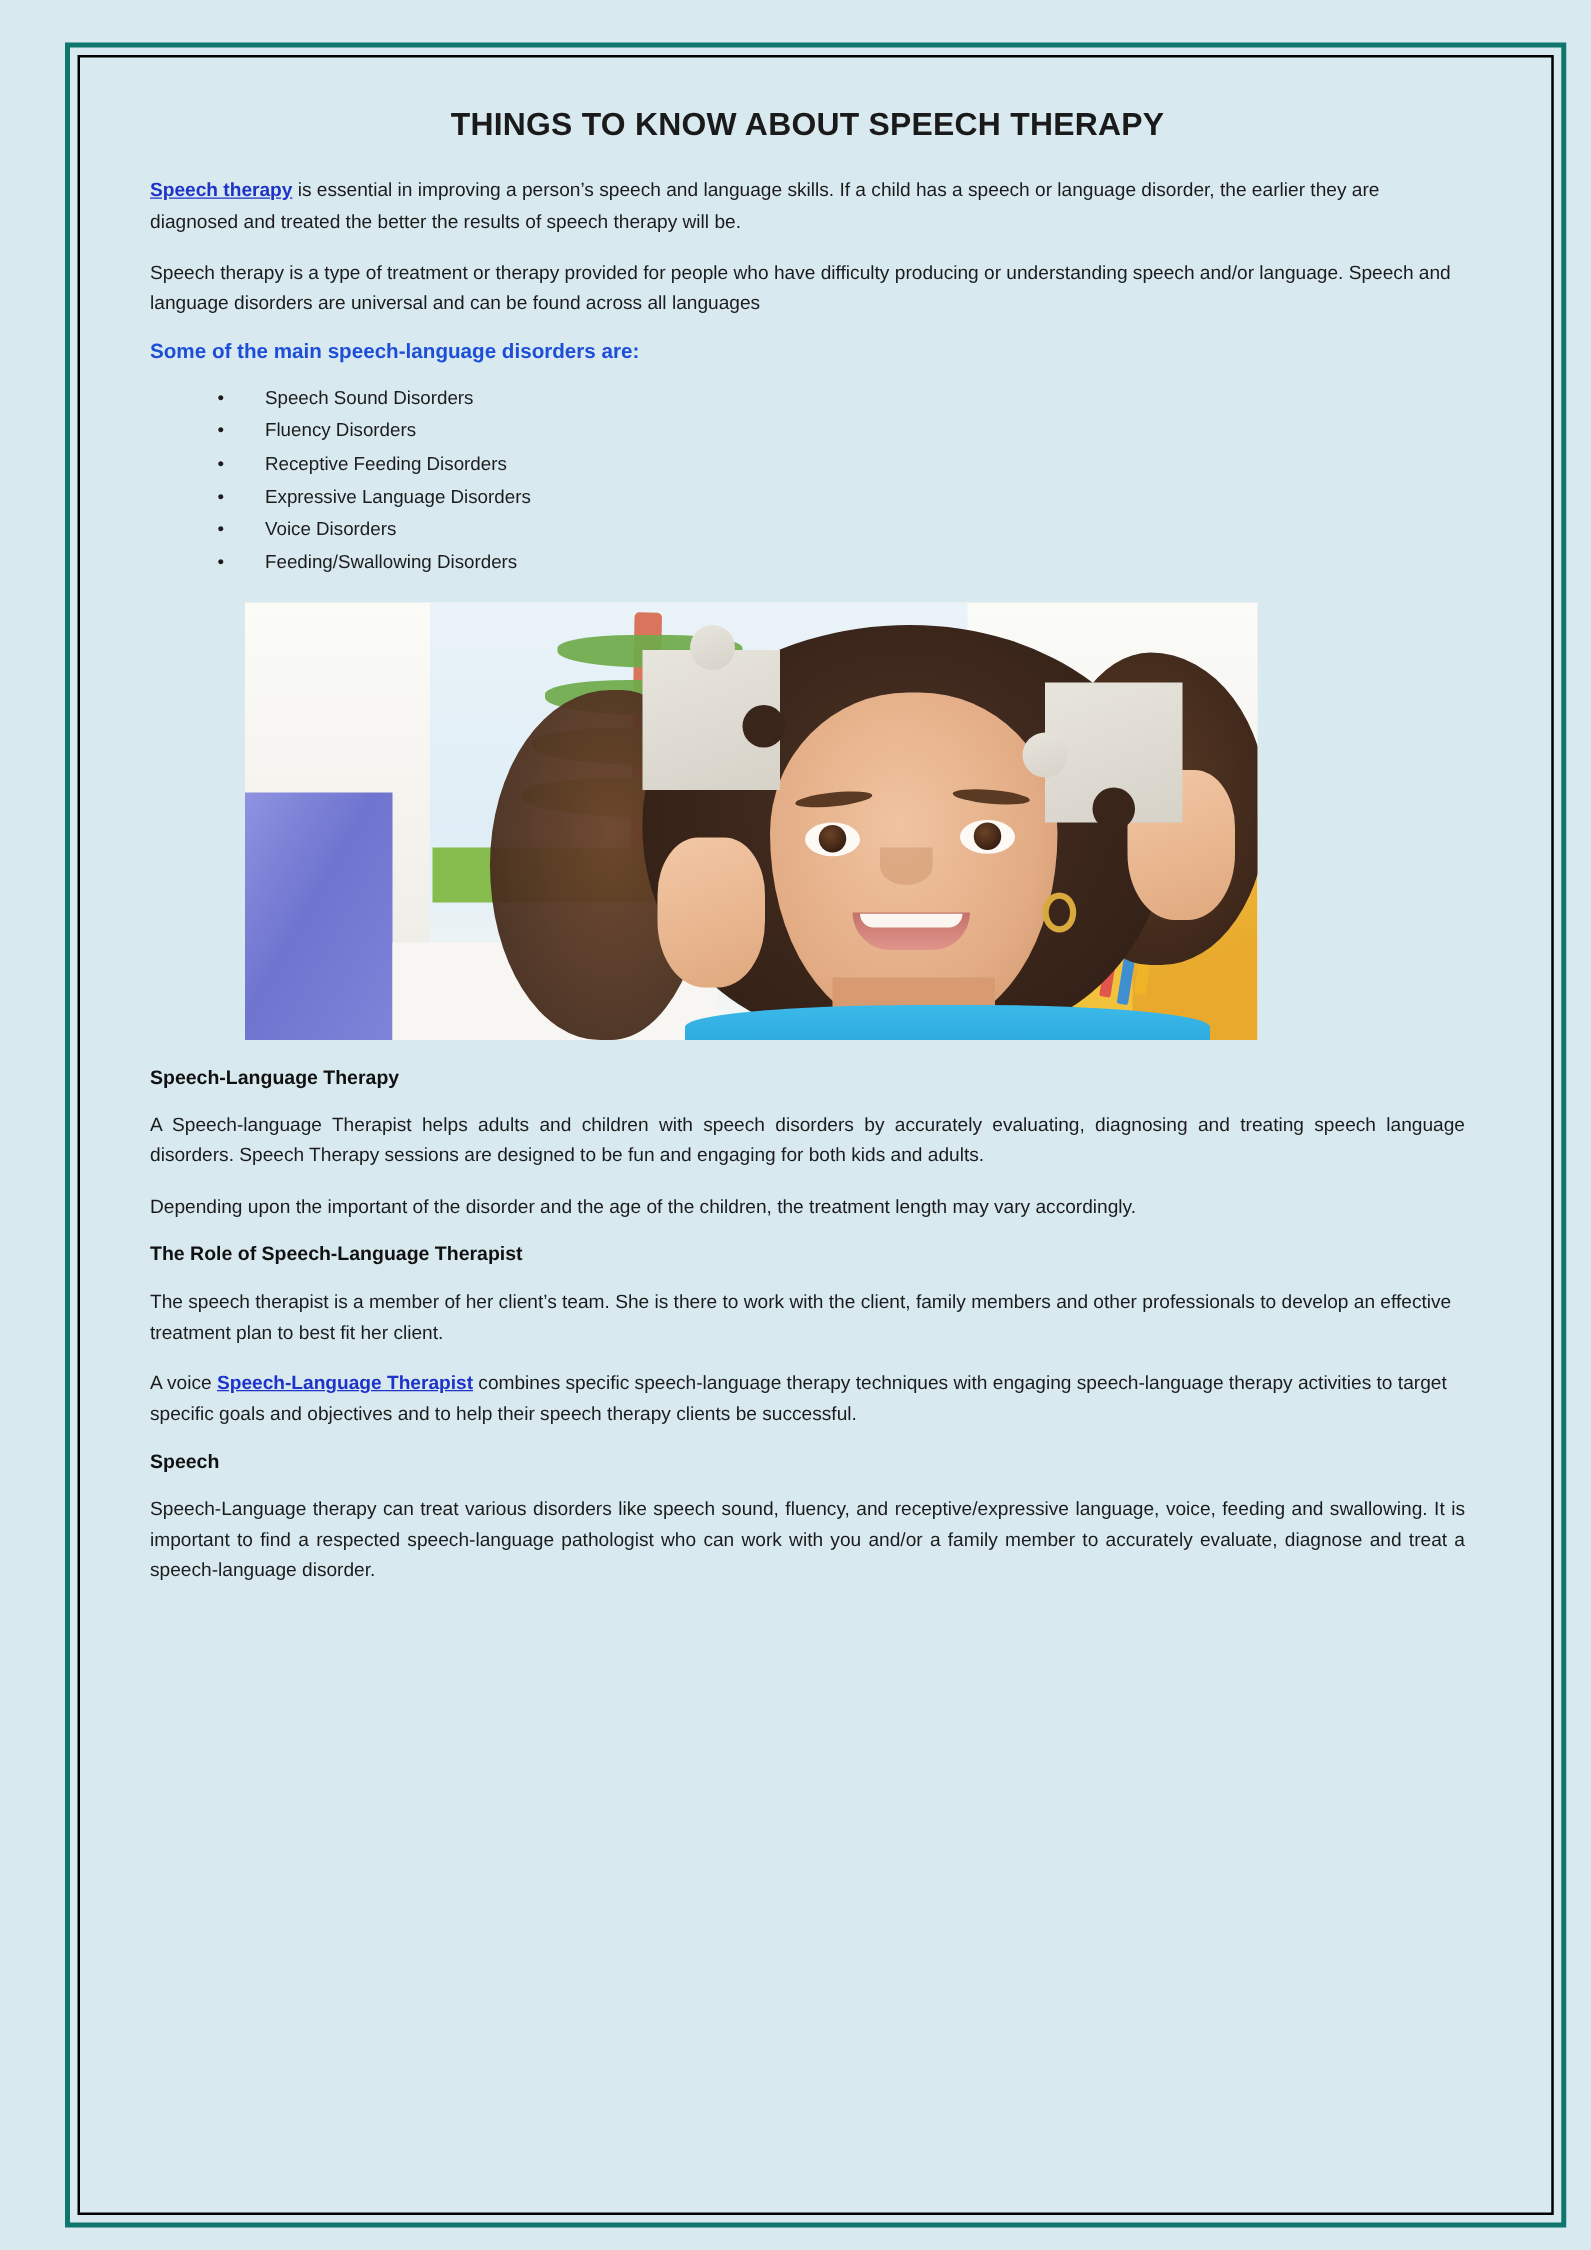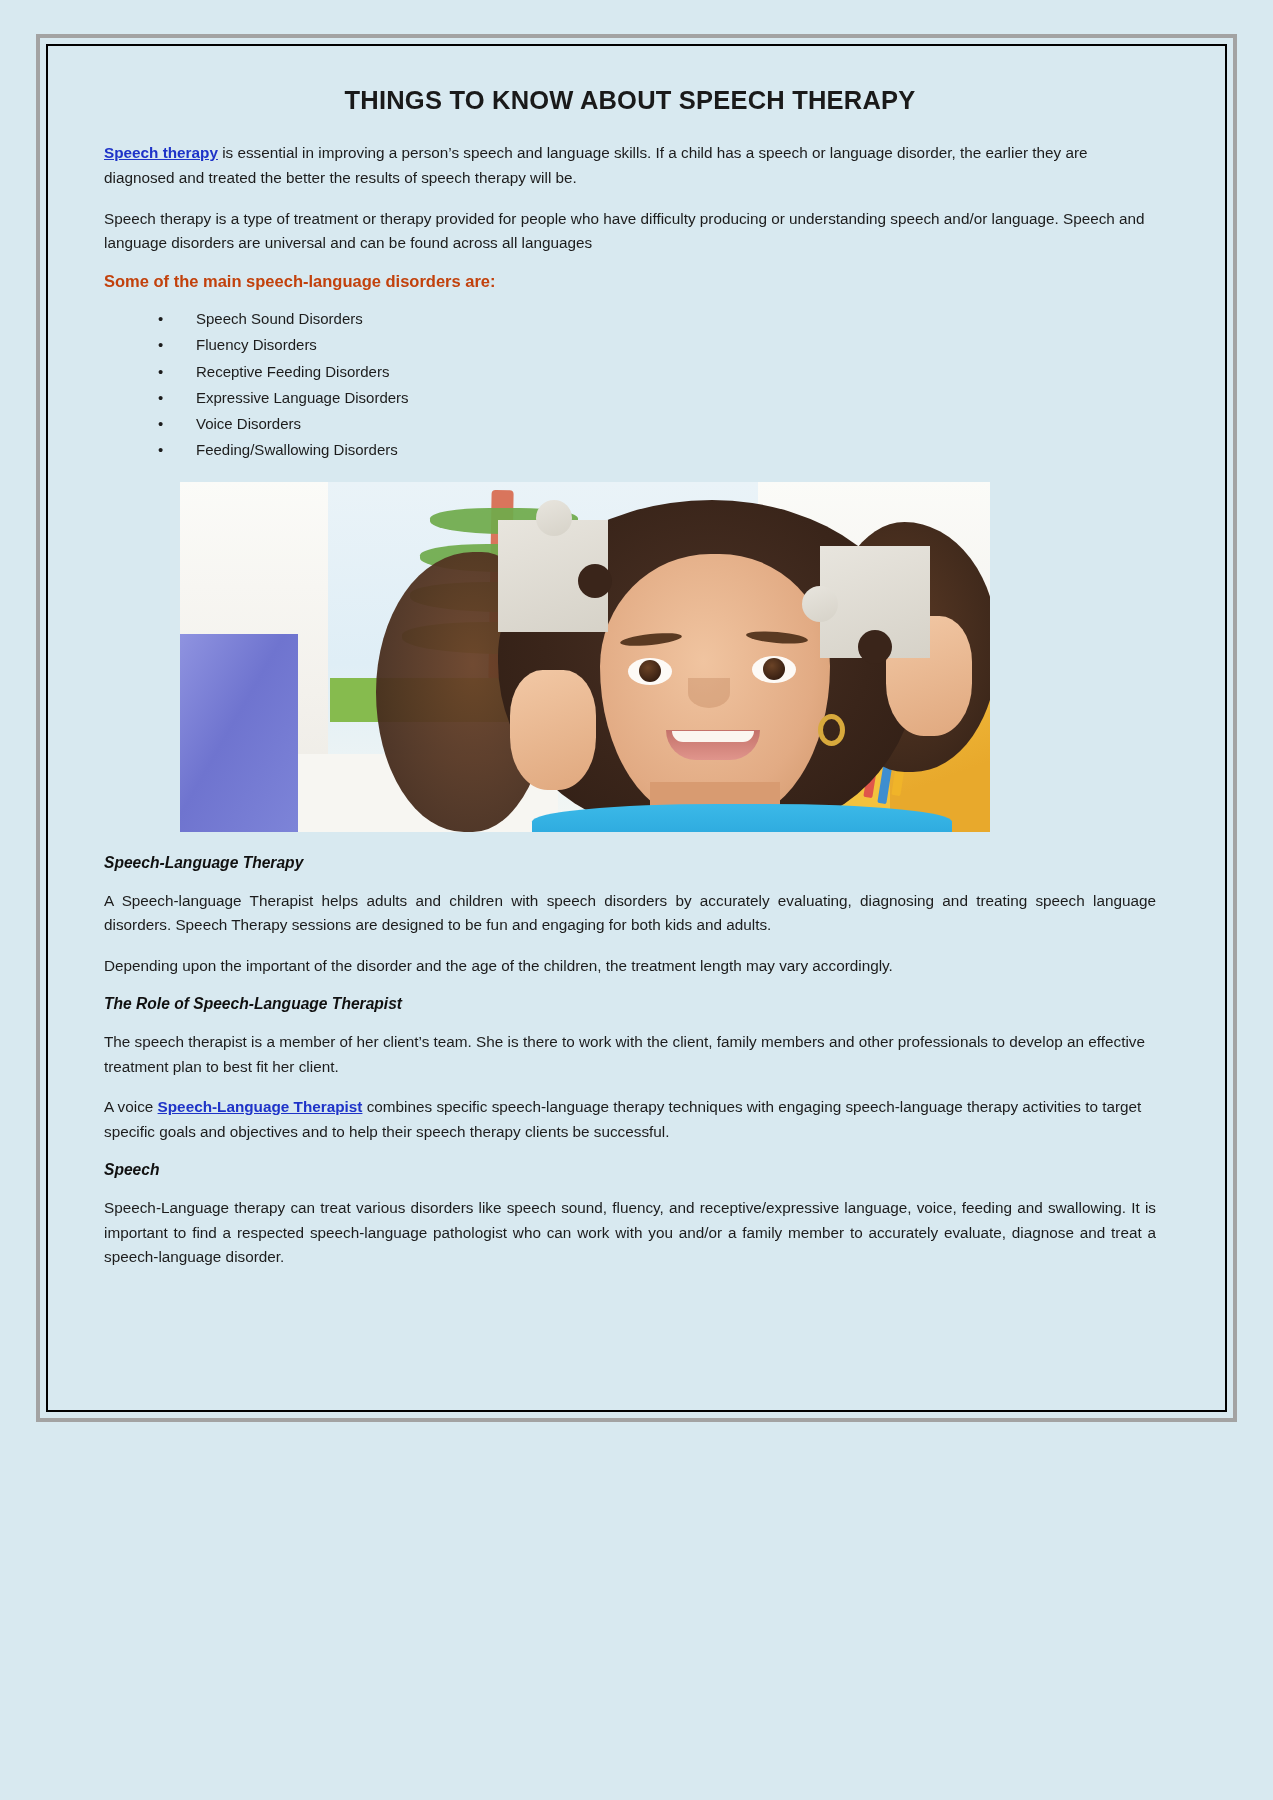--- a/index.html
+++ b/index.html
@@ -8,26 +8,26 @@
   }
   body {
     width: 1273px;
     height: 1800px;
     background: #d8e9f0;
     font-family: "Liberation Sans", sans-serif;
     -webkit-font-smoothing: antialiased;
   }
   .page {
     position: absolute;
-    left: 36px;
+    left: 52px;
     top: 34px;
     width: 1201px;
-    height: 1388px;
+    height: 1748px;
     box-sizing: border-box;
-    border: 4px solid #a3a3a3;
+    border: 4px solid #0f766e;
     background: #d8e9f0;
   }
   .page-inner {
     position: absolute;
     left: 6px;
     top: 6px;
     right: 6px;
     bottom: 6px;
     border: 2px solid #000000;
     background: #d8e9f0;
@@ -64,29 +64,28 @@
 
   a.doc-link {
     color: #1e33c8;
     font-weight: bold;
     text-decoration: underline;
   }
 
   h2.sec-head {
     font-size: 16.5px;
     font-weight: bold;
-    color: #c2410c;
+    color: #1d4ed8;
     margin: 0 0 16px 0;
   }
   h3.sub-head {
     font-size: 15.6px;
     font-weight: bold;
     color: #111111;
     margin: 0 0 17px 0;
-    font-style: italic;
   }
 
   ul.disorder-list {
     list-style: none;
     margin: 0 0 18px 0;
     padding: 0;
   }
   ul.disorder-list li {
     position: relative;
     font-size: 15px;

